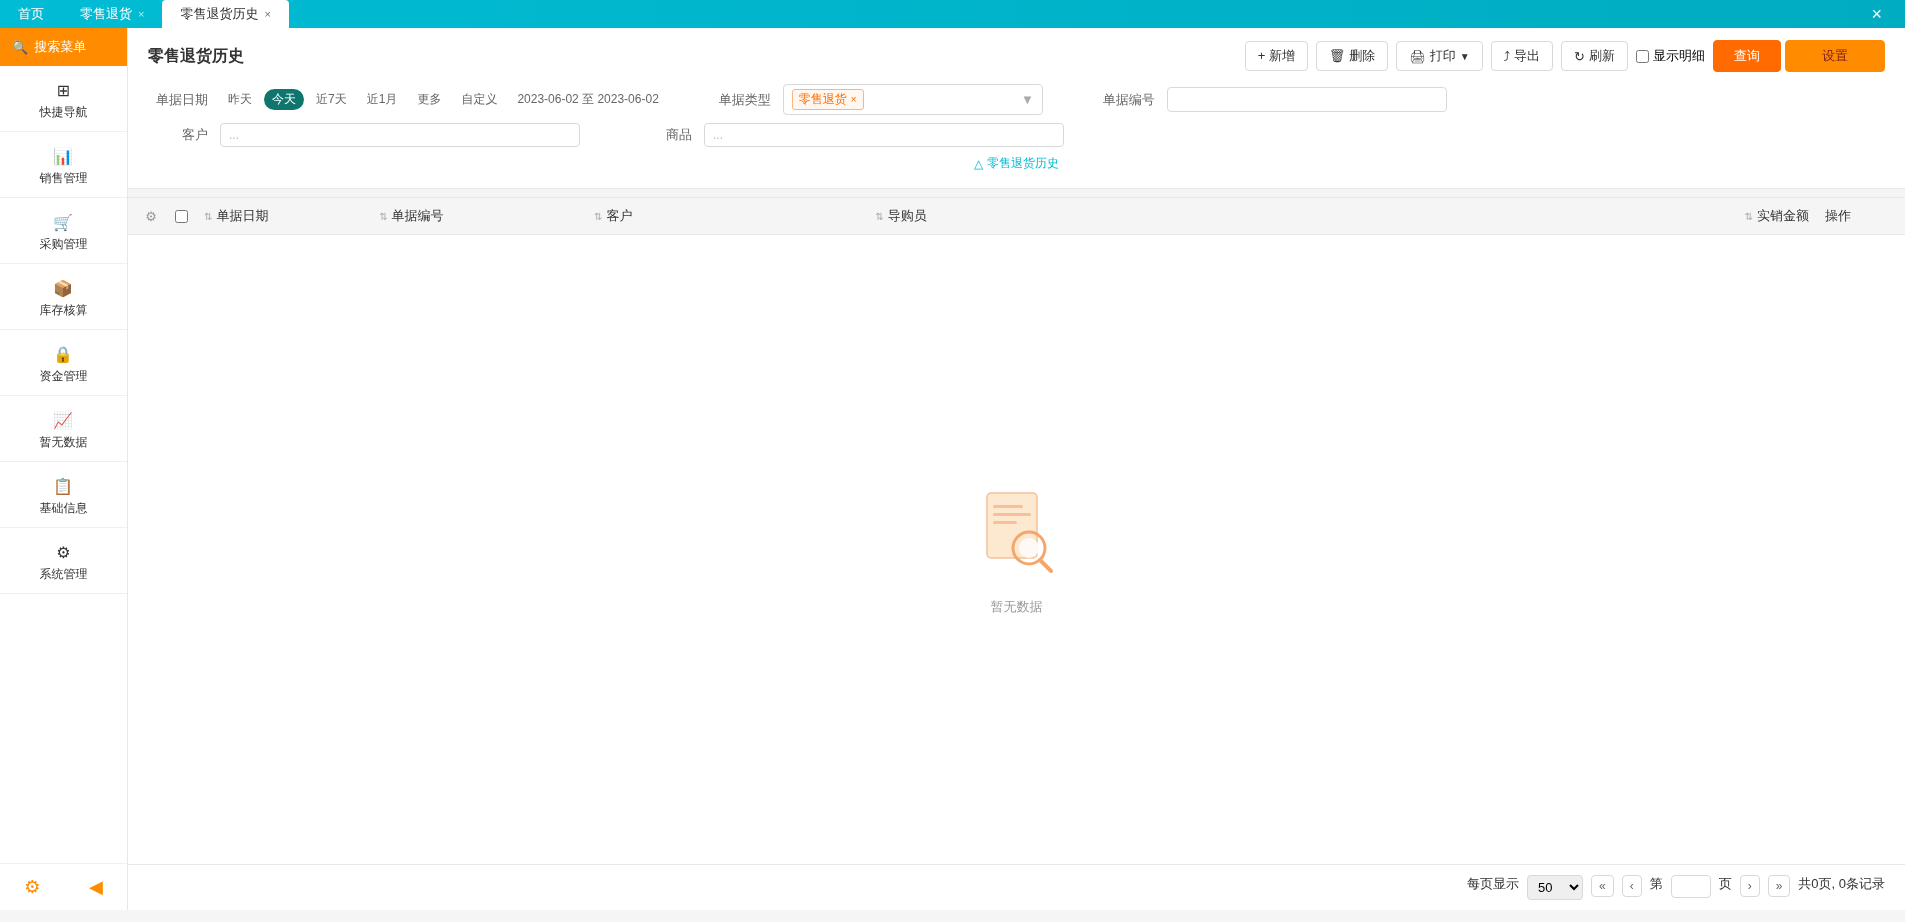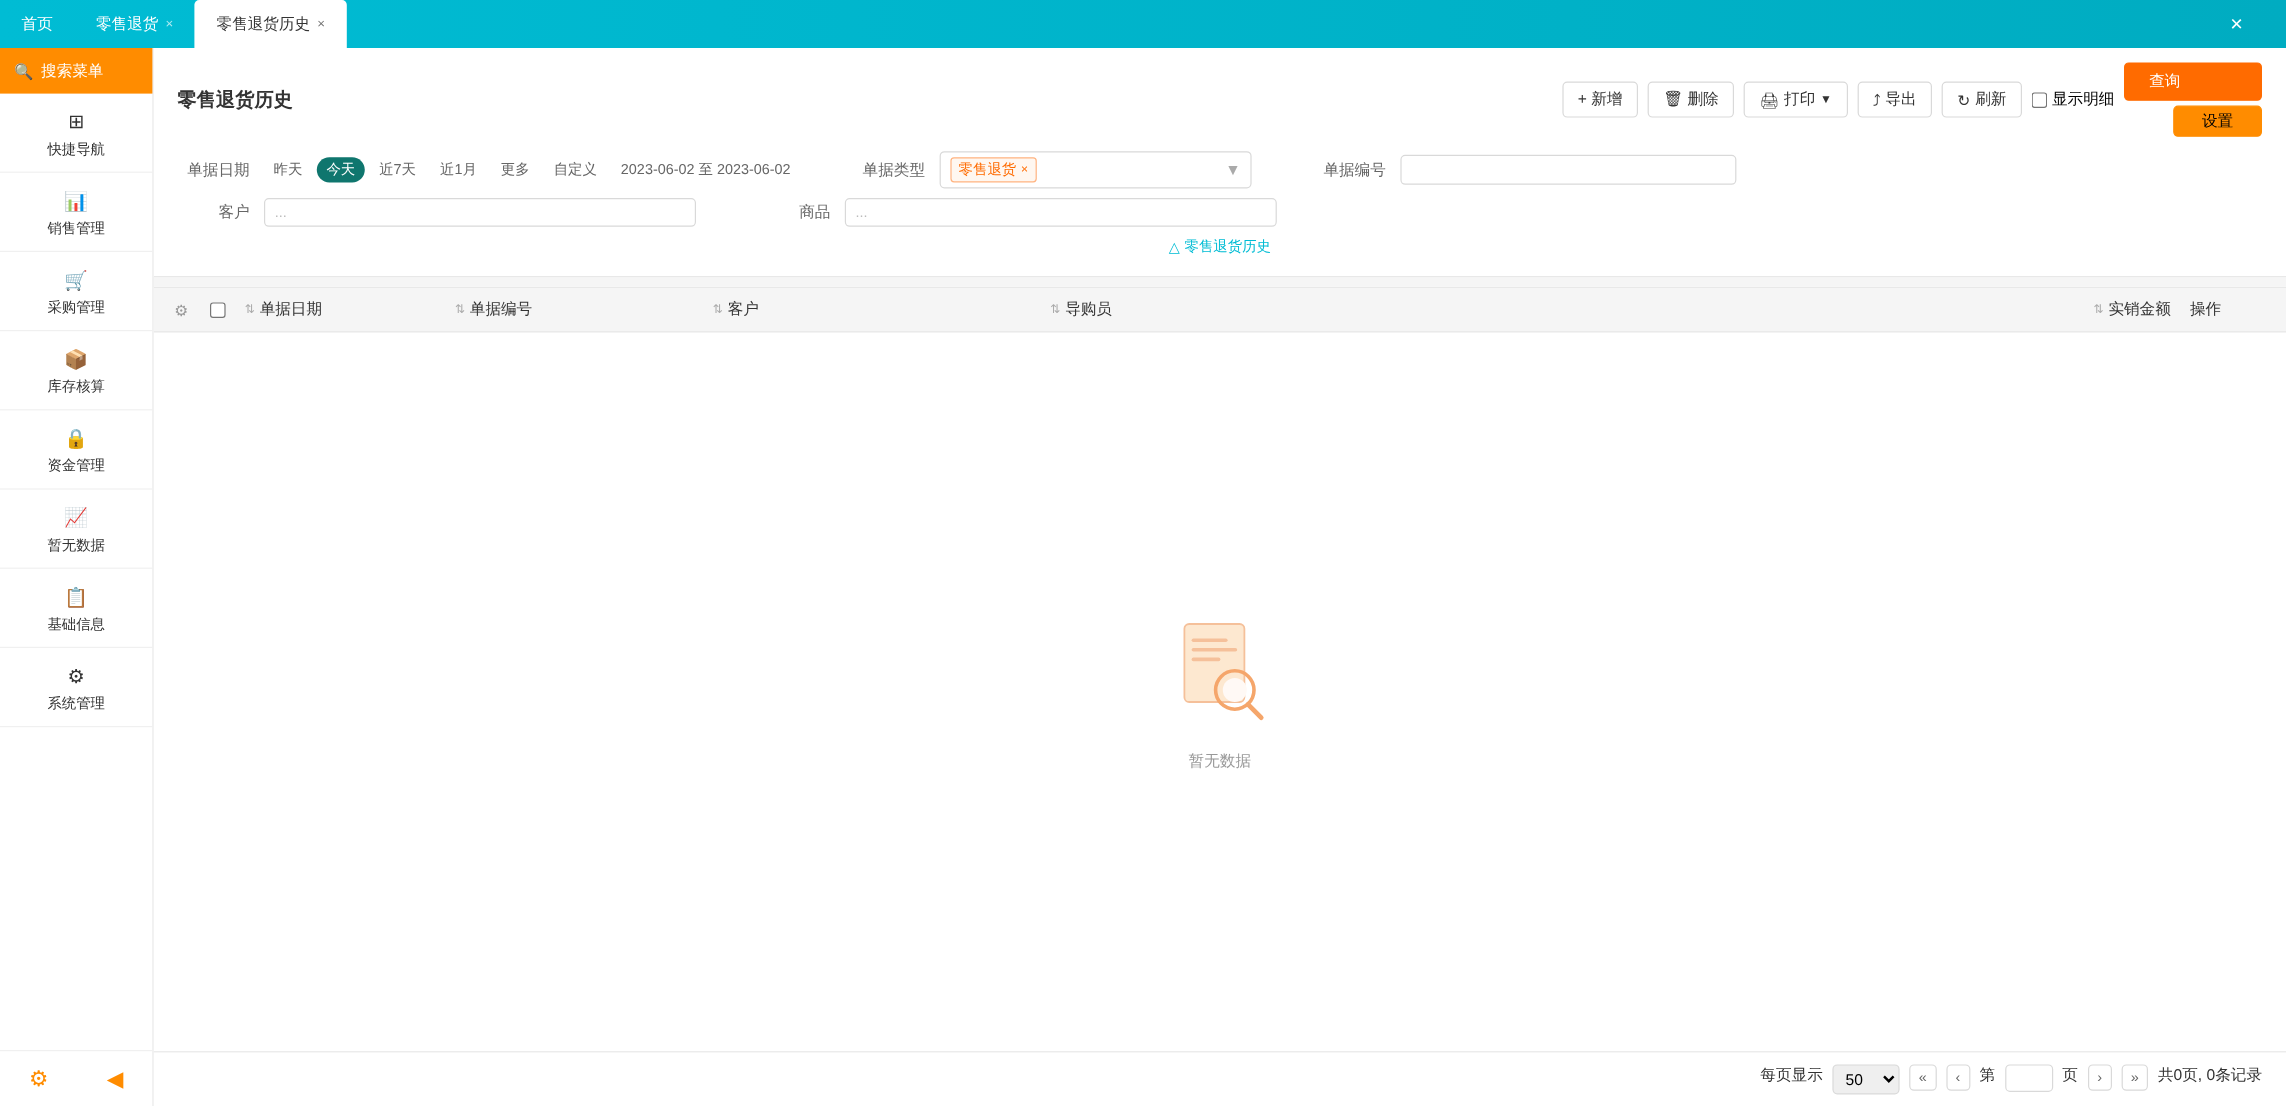--- a/index.html
+++ b/index.html
@@ -1,24 +1,24 @@
 <!DOCTYPE html>
 <html><head>
   <meta charset="utf-8">
   <style>
     * { box-sizing: border-box; margin: 0; padding: 0; font-family: 'Microsoft YaHei', 'PingFang SC', sans-serif; }
     body { width: 1905px; height: 922px; overflow: hidden; background: #f5f5f5; font-size: 13px; }
 
     
     .top-bar {
-      height: 40px;
+      height: 28px;
       background: linear-gradient(90deg, #00bcd4 0%, #00acc1 100%);
       display: flex;
       align-items: center;
-      padding: 0 16px 0 0;
+      padding: 0 3px 0 0;
       position: relative;
     }
     .top-bar-tabs {
       display: flex;
       align-items: stretch;
       height: 100%;
       flex: 1;
     }
     .top-tab {
       display: flex;
@@ -442,23 +442,23 @@
             <span>导出</span>
           </button>
           <button class="btn">
             <span>↻</span>
             <span>刷新</span>
           </button>
           <label class="display-checkbox">
             <input type="checkbox" style="">
             <span>显示明细</span>
           </label>
-          <div style="display:flex;flex-direction:column;gap:4px;">
+          <div style="display:flex;flex-direction:row;gap:4px;">
             <button class="btn btn-query">查询</button>
-            <button class="btn btn-setting" style="background:#ff8c00;color:#000000;border-color:#ff8c00;padding:3px 23px;margin-left:41px;">设置</button>
+            <button class="btn btn-setting" style="background:#ff8c00;color:#7f1d1d;border-color:#ff8c00;padding:3px 36px;">设置</button>
           </div>
         </div>
       </div>
 
       <div class="filter-area">
 
         <div class="filter-row">
           <span class="filter-label">单据日期</span>
           <div class="filter-date-btns">
             <button class="date-btn">昨天</button>

